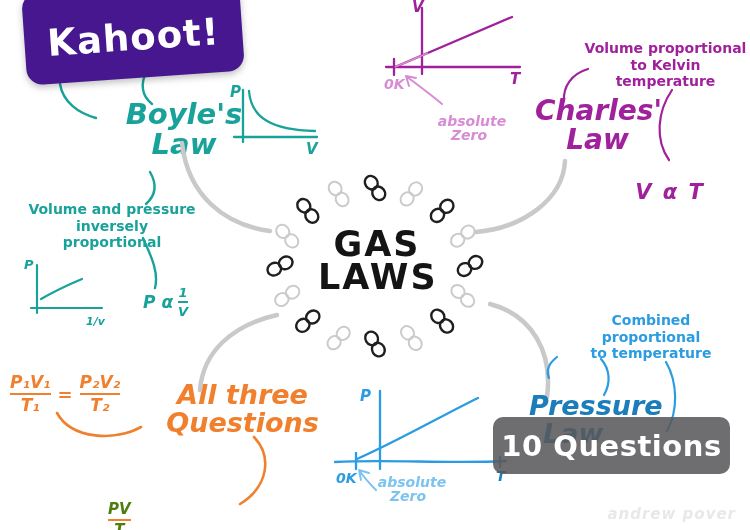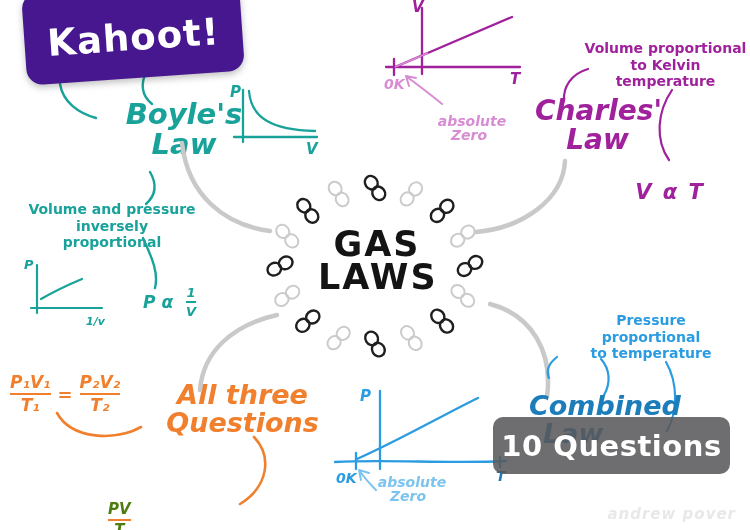--- a/index.html
+++ b/index.html
@@ -26,21 +26,21 @@
   
   .boyles-note{left:28px;top:201px;width:168px;color:#18a29a;}
   .charles-note{left:583px;top:40px;width:165px;color:#a0219c;}
   .pressure-note{left:566px;top:312px;width:170px;color:#2b9ce1;}
   
   .fraction{display:inline-flex;flex-direction:column;align-items:center;line-height:1;}
   .fraction .bar{height:2px;align-self:stretch;margin:2px 0;}
   .formula{display:flex;align-items:center;font-style:italic;font-weight:bold;}
   .vat{left:625px;top:163px;width:90px;text-align:center;font-size:21px;
        font-style:italic;font-weight:bold;color:#a0219c;letter-spacing:2px;margin-top:17px;}
-  .palphav{left:143px;top:286px;color:#18a29a;font-size:17px;gap:13px;}
+  .palphav{left:143px;top:286px;color:#18a29a;font-size:17px;gap:5px;}
   .palphav .fraction{font-size:13px;}
   .ratio{left:10px;top:374px;color:#f0802e;font-size:18px;gap:7px;}
   .ratio .fraction{font-size:17px;}
   .constf{left:108px;top:502px;color:#4d7c0f;font-size:17px;}
   .constf .fraction{font-size:15px;}
   
   .badge{left:493px;top:417px;width:237px;height:57px;background:rgba(88,88,91,0.87);
     border-radius:10px;z-index:5;display:flex;align-items:center;justify-content:center;}
   .badge span{color:#fff;font-weight:bold;font-size:29px;letter-spacing:0.5px;}
   .watermark{right:14px;bottom:7px;color:#e8e8e8;font-weight:bold;font-size:15px;
@@ -241,26 +241,26 @@
 
   <div class="abs formula constf">
     <span class="fraction">
       <span>PV</span>
       <span class="bar" style="background:#f0802e;"></span>
       <span>T</span>
     </span>
   </div>
 
   <div class="abs note pressure-note">
-    <div>Pressure proportional</div>
+    <div>Combined proportional</div>
     <div>to temperature</div>
   </div>
 
   <div class="abs heading pressure-title">
-    <div>Combined</div>
+    <div>Pressure</div>
     <div style="padding-left:14px;text-align:left;">Law</div>
   </div>
 
   <svg class="abs" style="left:328px;top:383px;z-index:2;" width="185" height="125" viewBox="0 0 185 125">
     <g fill="none" stroke="#2b9ce1" stroke-width="2.3" stroke-linecap="round">
       <path d="M52,8 V86"></path>
       <path d="M7,79 C60,76 120,81 178,78"></path>
       <path d="M29,76 C70,58 115,32 150,15"></path>
       <path d="M28,70 V86"></path>
       <path d="M172,74 V84"></path>

